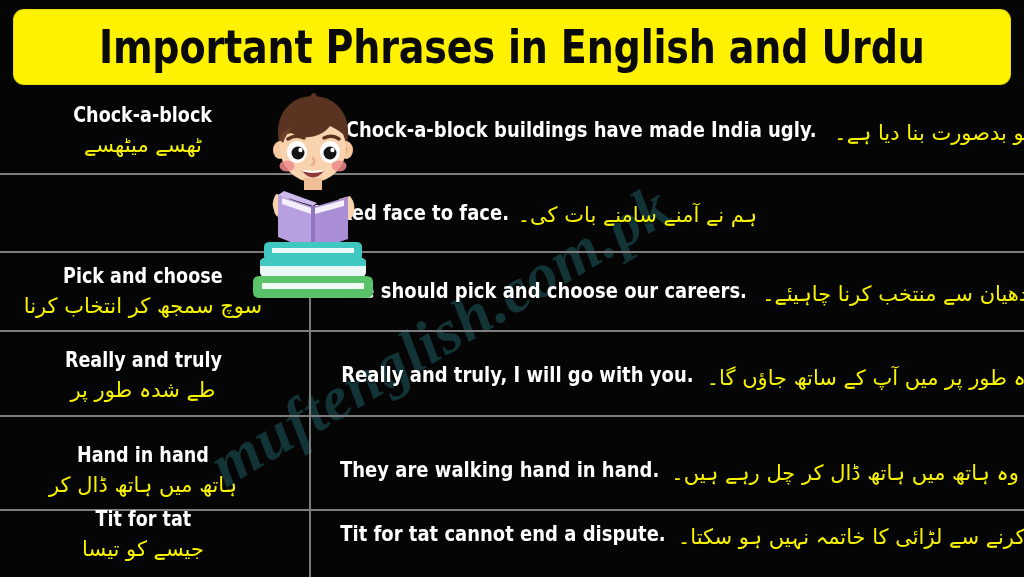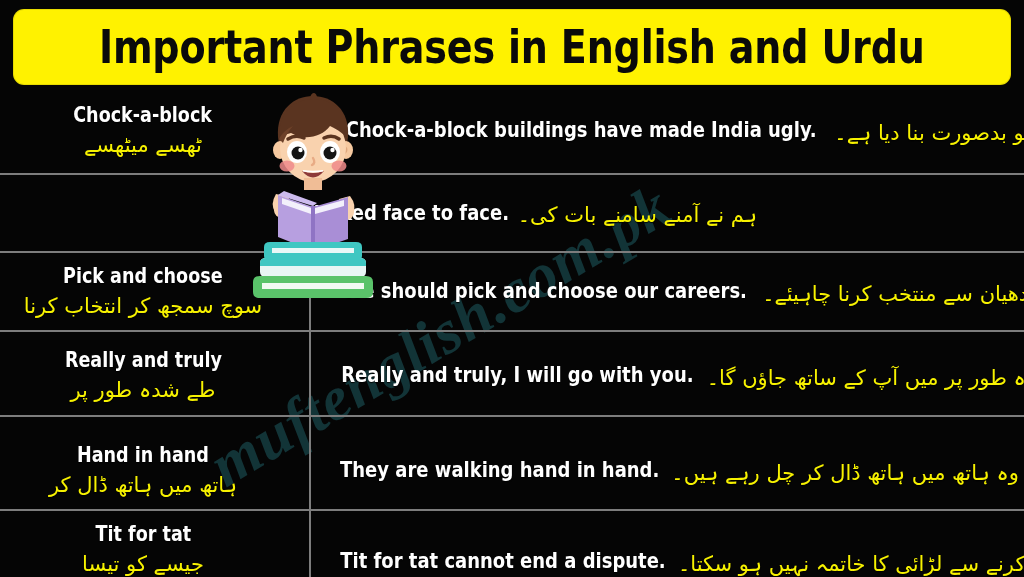--- a/index.html
+++ b/index.html
@@ -52,21 +52,21 @@
   
   #table {
     position:absolute; left:0; top:88px; width:1024px; height:489px;
     z-index:3;
   }
   .row {
     position:absolute; left:0; width:1024px;
     border-bottom:2px solid #7d7d7d;
     display:flex;
   }
-  .row.last { border-bottom:none;align-items:flex-end; }
+  .row.last { border-bottom:none; }
   .cell-left {
     width:310px; flex:0 0 310px;
     display:flex; flex-direction:column;
     align-items:center; justify-content:center;
     padding-right:24px;
   }
   .cell-right {
     flex:1 1 auto;
     display:flex; flex-direction:row;
     align-items:center; justify-content:center;

